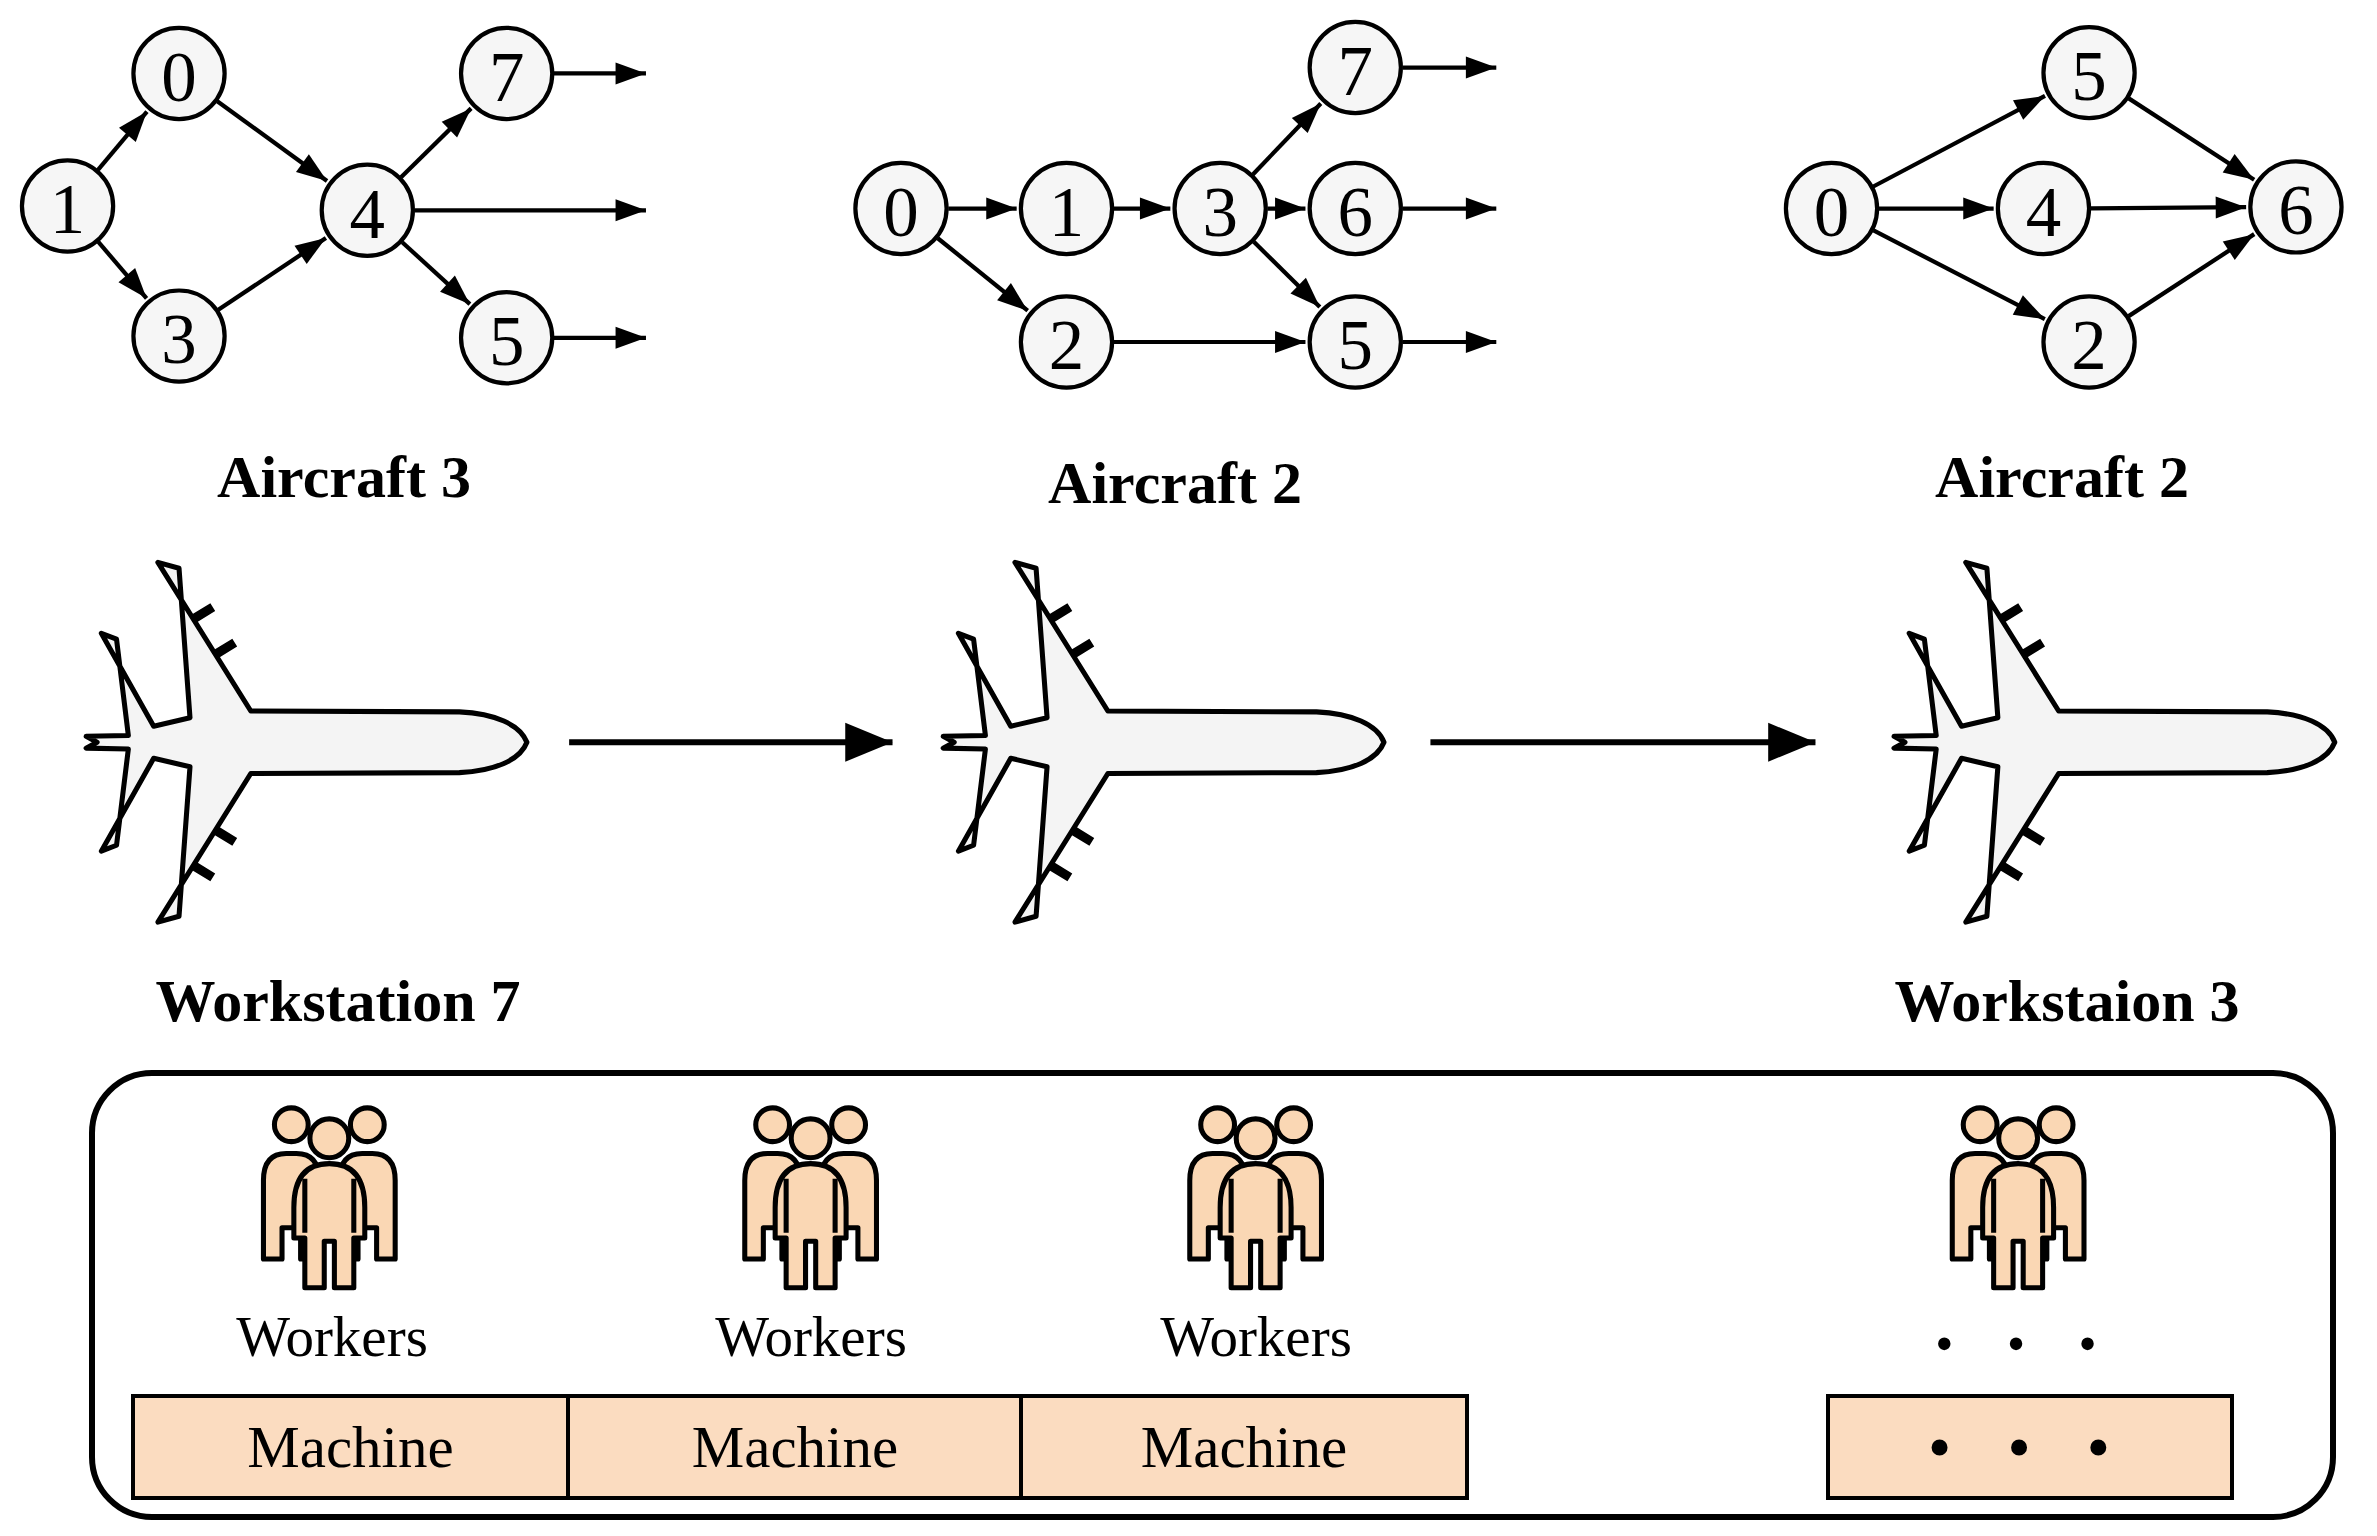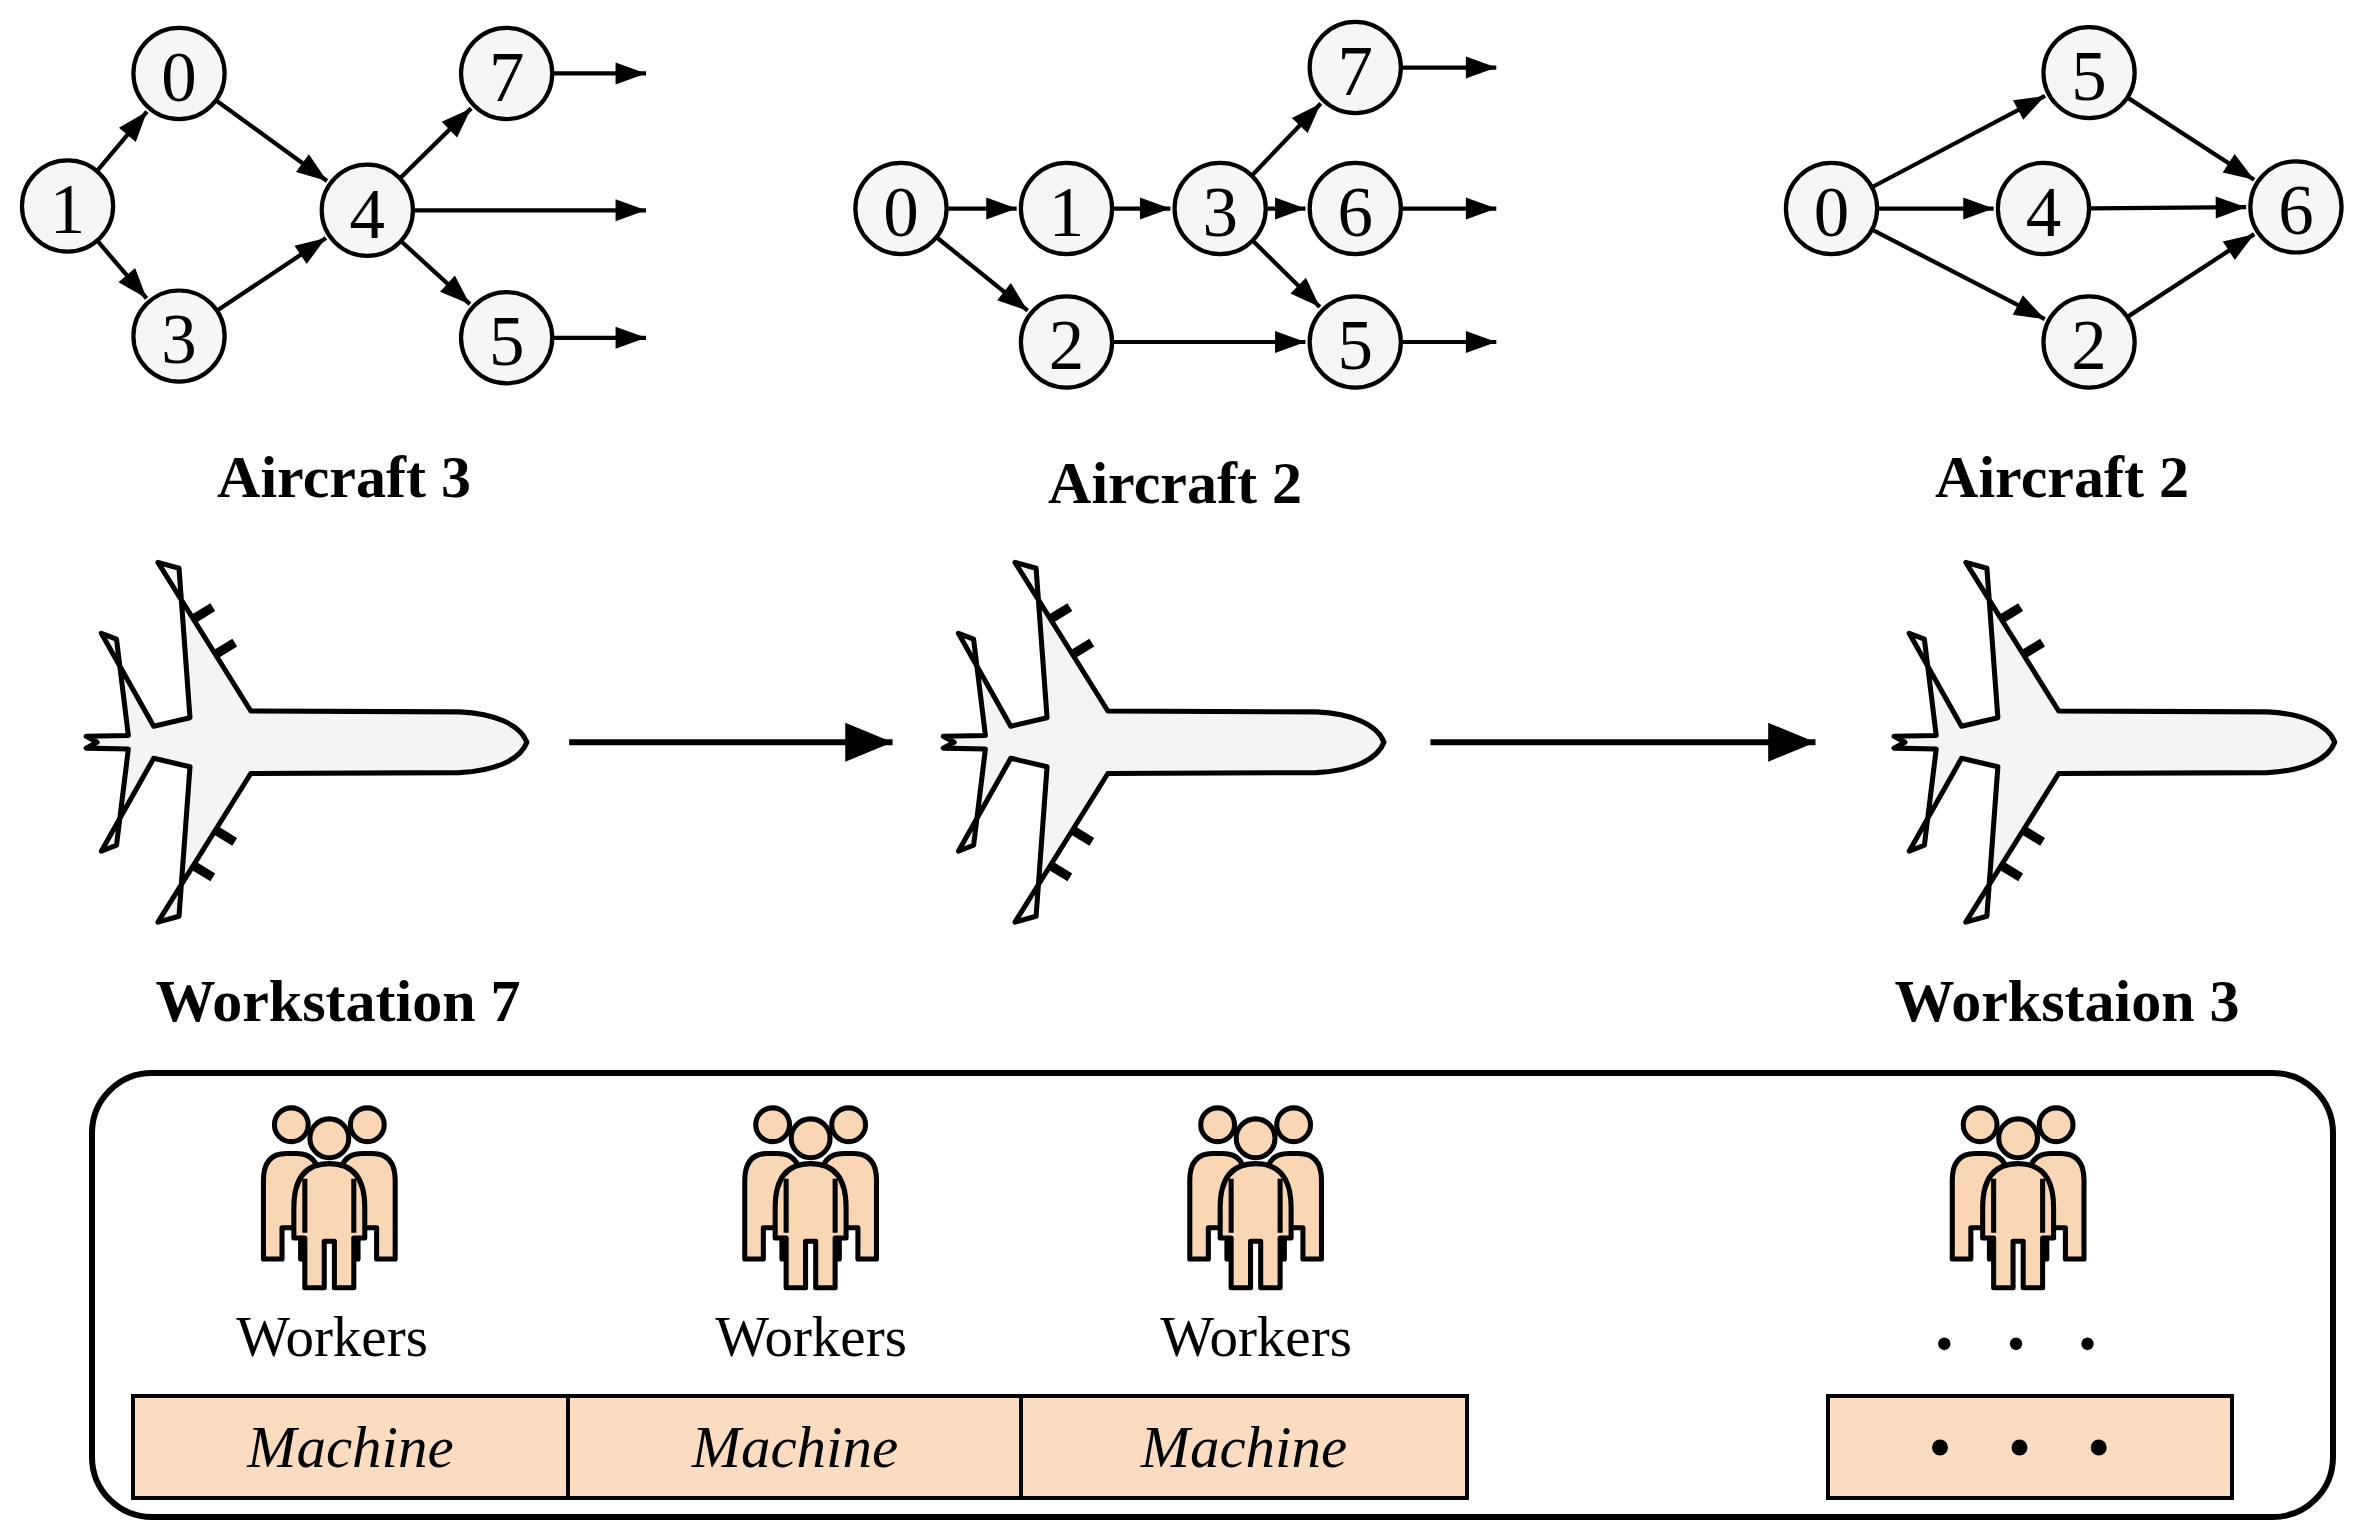--- a/index.html
+++ b/index.html
@@ -5,21 +5,21 @@
   html,body{margin:0;padding:0;background:#ffffff;}
   #stage{position:relative;width:2377px;height:1536px;background:#ffffff;overflow:hidden;
          font-family:"Liberation Serif","DejaVu Serif",serif;}
   .cap{position:absolute;transform:translate(-50%,-50%);font-weight:bold;font-size:60px;
        color:#000;white-space:nowrap;}
   .sublabel{position:absolute;transform:translate(-50%,-50%);font-size:57px;color:#000;white-space:nowrap;text-align:center;}
   .dots{letter-spacing:22px;font-weight:bold;font-size:46px;}
   #bottom-box{position:absolute;left:89px;top:1070px;width:2247px;height:450px;
               box-sizing:border-box;border:6px solid #000;border-radius:63px;background:#fff;}
   .machine{position:absolute;top:1394px;height:106px;box-sizing:border-box;border:4.2px solid #000;
-           display:flex;align-items:center;justify-content:center;font-style:italic;}
+           display:flex;align-items:center;justify-content:center;}
   .machine span{font-size:59px;color:#000;white-space:nowrap;}
   #art{position:absolute;left:0;top:0;width:2377px;height:1536px;pointer-events:none;}
 </style>
 </head>
 <body>
 
 <div id="stage">
 
   <div id="bottom-box"></div>
 

